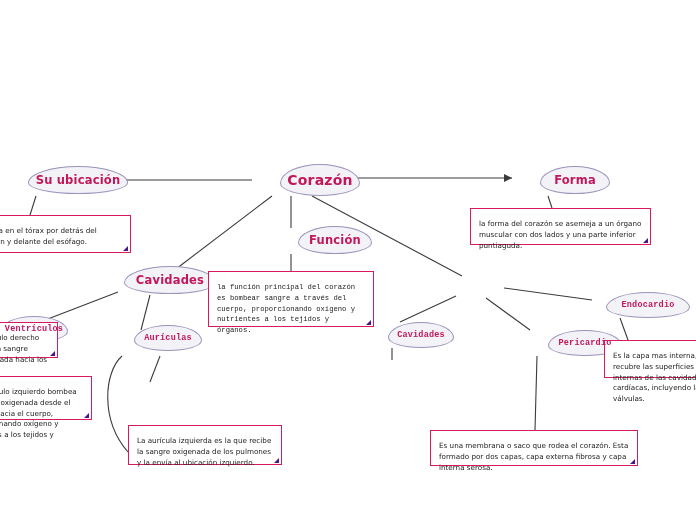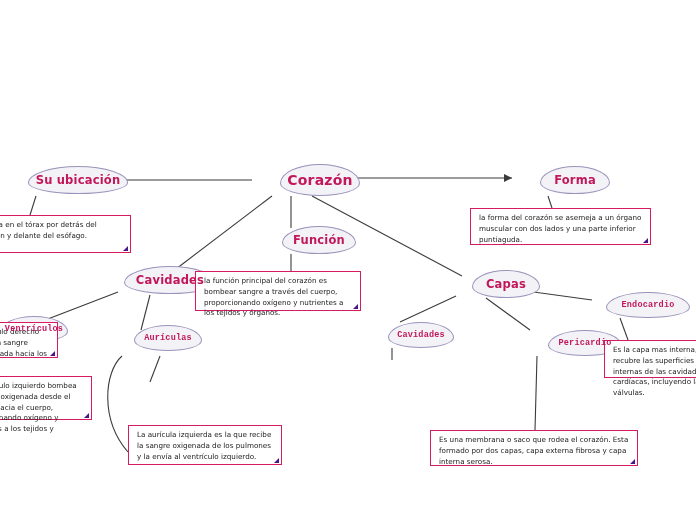--- a/index.html
+++ b/index.html
@@ -68,21 +68,21 @@
 
   
   .note {
     position: absolute;
     box-sizing: border-box;
     background: #ffffff;
     border: 1.2px solid #d81b60;
     color: #222222;
     font-size: 7.2px;
     line-height: 1.5;
-    padding: 4px 8px 7px 8px;
+    padding: 10px 8px 7px 8px;
     text-align: left;
   }
   .note .corner {
     position: absolute;
     right: 2px;
     bottom: 1px;
     width: 0;
     height: 0;
     border-left: 5px solid transparent;
     border-bottom: 5px solid #4a148c;
@@ -140,31 +140,28 @@
   </div>
 
   <div class="cloud cloud-l2" style="left:0px; top:166px; width:100px; height:28px;">
     <span>Su ubicación</span>
   </div>
 
   <div class="cloud cloud-l2" style="left:512px; top:166px; width:70px; height:28px;">
     <span>Forma</span>
   </div>
 
-  <div class="cloud cloud-l2" style="left:254px; top:226px; width:74px; height:28px;">
+  <div class="cloud cloud-l2" style="left:270px; top:226px; width:74px; height:28px;">
     <span>Función</span>
   </div>
 
   <div class="cloud cloud-l2" style="left:96px; top:266px; width:92px; height:28px;">
     <span>Cavidades</span>
   </div>
 
-  <div class="cloud cloud-l2" style="left:444px; top:270px; width:68px; height:28px;">
-    <span>Capas</span>
-  </div>
 
   <div class="cloud cloud-l3" style="left:106px; top:325px; width:68px; height:26px;justify-content:center;">
     <span>Aurículas</span>
   </div>
 
   <div class="cloud cloud-l3" style="left:-28px; top:316px; width:68px; height:26px;">
     <span>Ventrículos</span>
   </div>
 
   <div class="cloud cloud-l3" style="left:360px; top:322px; width:66px; height:26px;">
@@ -182,28 +179,28 @@
   <div class="note" style="left:-36px; top:215px; width:167px; height:38px;">
     <span>se ubica en el tórax por detrás del esternón y delante del esófago.</span>
     <span class="corner"></span>
   </div>
 
   <div class="note" style="left:470px; top:208px; width:181px; height:37px;">
     <span>la forma del corazón se asemeja a un órgano muscular con dos lados y una parte inferior puntiaguda.</span>
     <span class="corner"></span>
   </div>
 
-  <div class="note" style="left:195px; top:271px; width:166px; height:40px;">
+  <div class="note" style="left:208px; top:271px; width:166px; height:56px;font-family:Liberation Mono, monospace;">
     <span>la función principal del corazón es bombear sangre a través del cuerpo, proporcionando oxígeno y nutrientes a los tejidos y órganos.</span>
     <span class="corner"></span>
   </div>
 
 
   <div class="note" style="left:128px; top:425px; width:154px; height:40px;">
-    <span>La aurícula izquierda es la que recibe la sangre oxigenada de los pulmones y la envía al ventrículo izquierdo.</span>
+    <span>La aurícula izquierda es la que recibe la sangre oxigenada de los pulmones y la envía al ubicación izquierdo.</span>
     <span class="corner"></span>
   </div>
 
   <div class="note" style="left:-46px; top:322px; width:104px; height:36px;">
     <span>El ventrículo derecho bombea la sangre desoxigenada hacia los pulmones.</span>
     <span class="corner"></span>
   </div>
 
   <div class="note" style="left:-44px; top:376px; width:136px; height:44px;">
     <span>El ventrículo izquierdo bombea la sangre oxigenada desde el corazón hacia el cuerpo, proporcionando oxígeno y nutrientes a los tejidos y órganos.</span>

